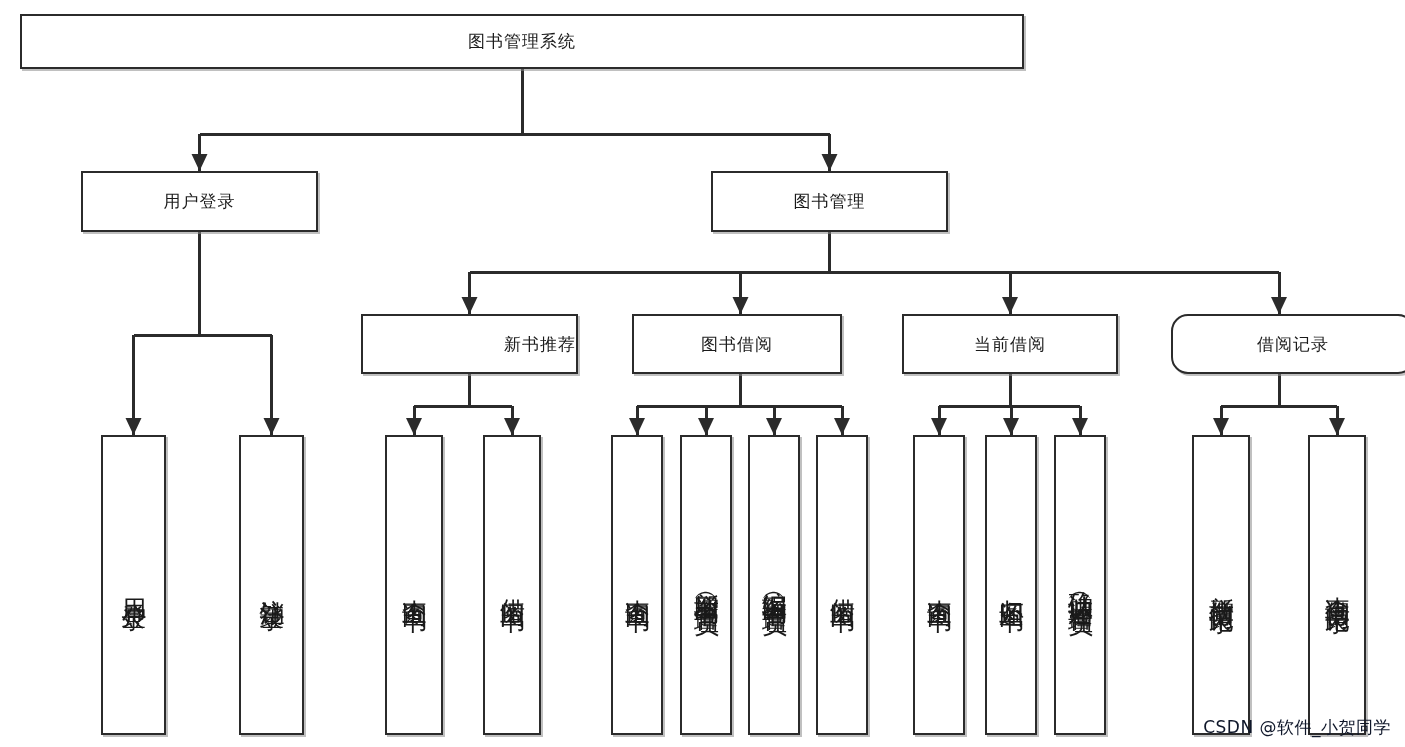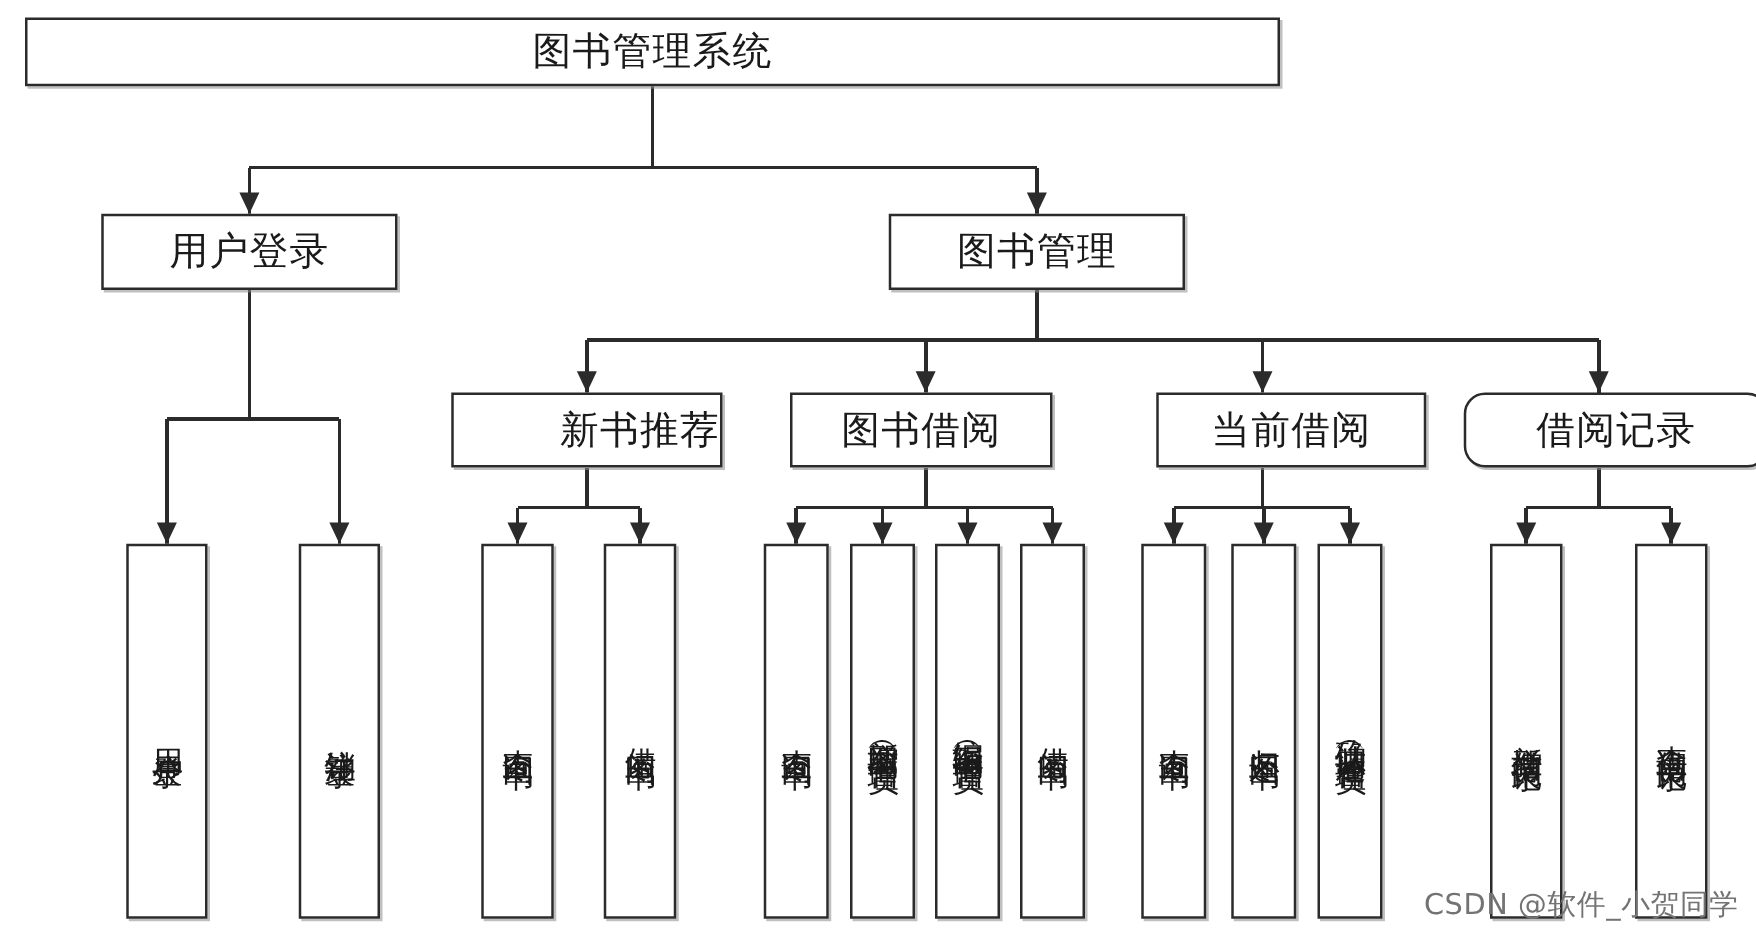--- a/index.html
+++ b/index.html
@@ -25,21 +25,21 @@
     position: absolute;
     box-sizing: border-box;
     background: #ffffff;
     border: 2.5px solid #2b2b2b;
     box-shadow: 2px 2px 0 rgba(140,140,140,0.55);
     display: flex;
     align-items: center;
     justify-content: center;
   }
   .node-label-h {
-    font-size: 31px;
+    font-size: 17px;
     line-height: 1.1;
     color: #1a1a1a;
     letter-spacing: 1px;
     white-space: nowrap;
     font-family: "DejaVu Sans", "Liberation Sans", sans-serif;
   }
   .node-box.vertical {
     align-items: center;
     justify-content: center;
   }
@@ -58,22 +58,22 @@
     left: 0;
     top: 0;
     width: 1405px;
     height: 747px;
     pointer-events: none;
   }
   #watermark {
     position: absolute;
     right: 14px;
     bottom: 8px;
-    font-size: 23px;
-    color: #737373;
+    font-size: 17px;
+    color: #0f172a;
     letter-spacing: 0.5px;
     white-space: nowrap;
     font-family: "DejaVu Sans", "Liberation Sans", sans-serif;
   }
 </style>
 </head>
 <body>
 
 <div id="diagram-root">
   <svg id="connector-layer" viewBox="0 0 1405 747" width="1405" height="747" aria-hidden="true">
@@ -139,21 +139,21 @@
       </div>
       <div class="node-box" style="left: 711px; top: 171px; width: 237px; height: 61px; text-align: right;">
         <span class="node-label-h">图书管理</span>
       </div>
       <div class="node-box" style="left: 361px; top: 314px; width: 217px; height: 60px; justify-content: flex-end;">
         <span class="node-label-h">新书推荐</span>
       </div>
       <div class="node-box" style="left: 632px; top: 314px; width: 210px; height: 60px;">
         <span class="node-label-h">图书借阅</span>
       </div>
-      <div class="node-box" style="left: 902px; top: 314px; width: 216px; height: 60px; margin-left: 23px;">
+      <div class="node-box" style="left: 902px; top: 314px; width: 216px; height: 60px;">
         <span class="node-label-h">当前借阅</span>
       </div>
       <div class="node-box" style="left: 1171px; top: 314px; width: 244px; height: 60px; border-radius: 17px;">
         <span class="node-label-h">借阅记录</span>
       </div>
       <div class="node-box vertical" style="left: 101px; top: 435px; width: 65px; height: 300px;">
         <span class="node-label-v">用户登录</span>
       </div>
       <div class="node-box vertical" style="left: 239px; top: 435px; width: 65px; height: 300px;">
         <span class="node-label-v">注销登录</span>

